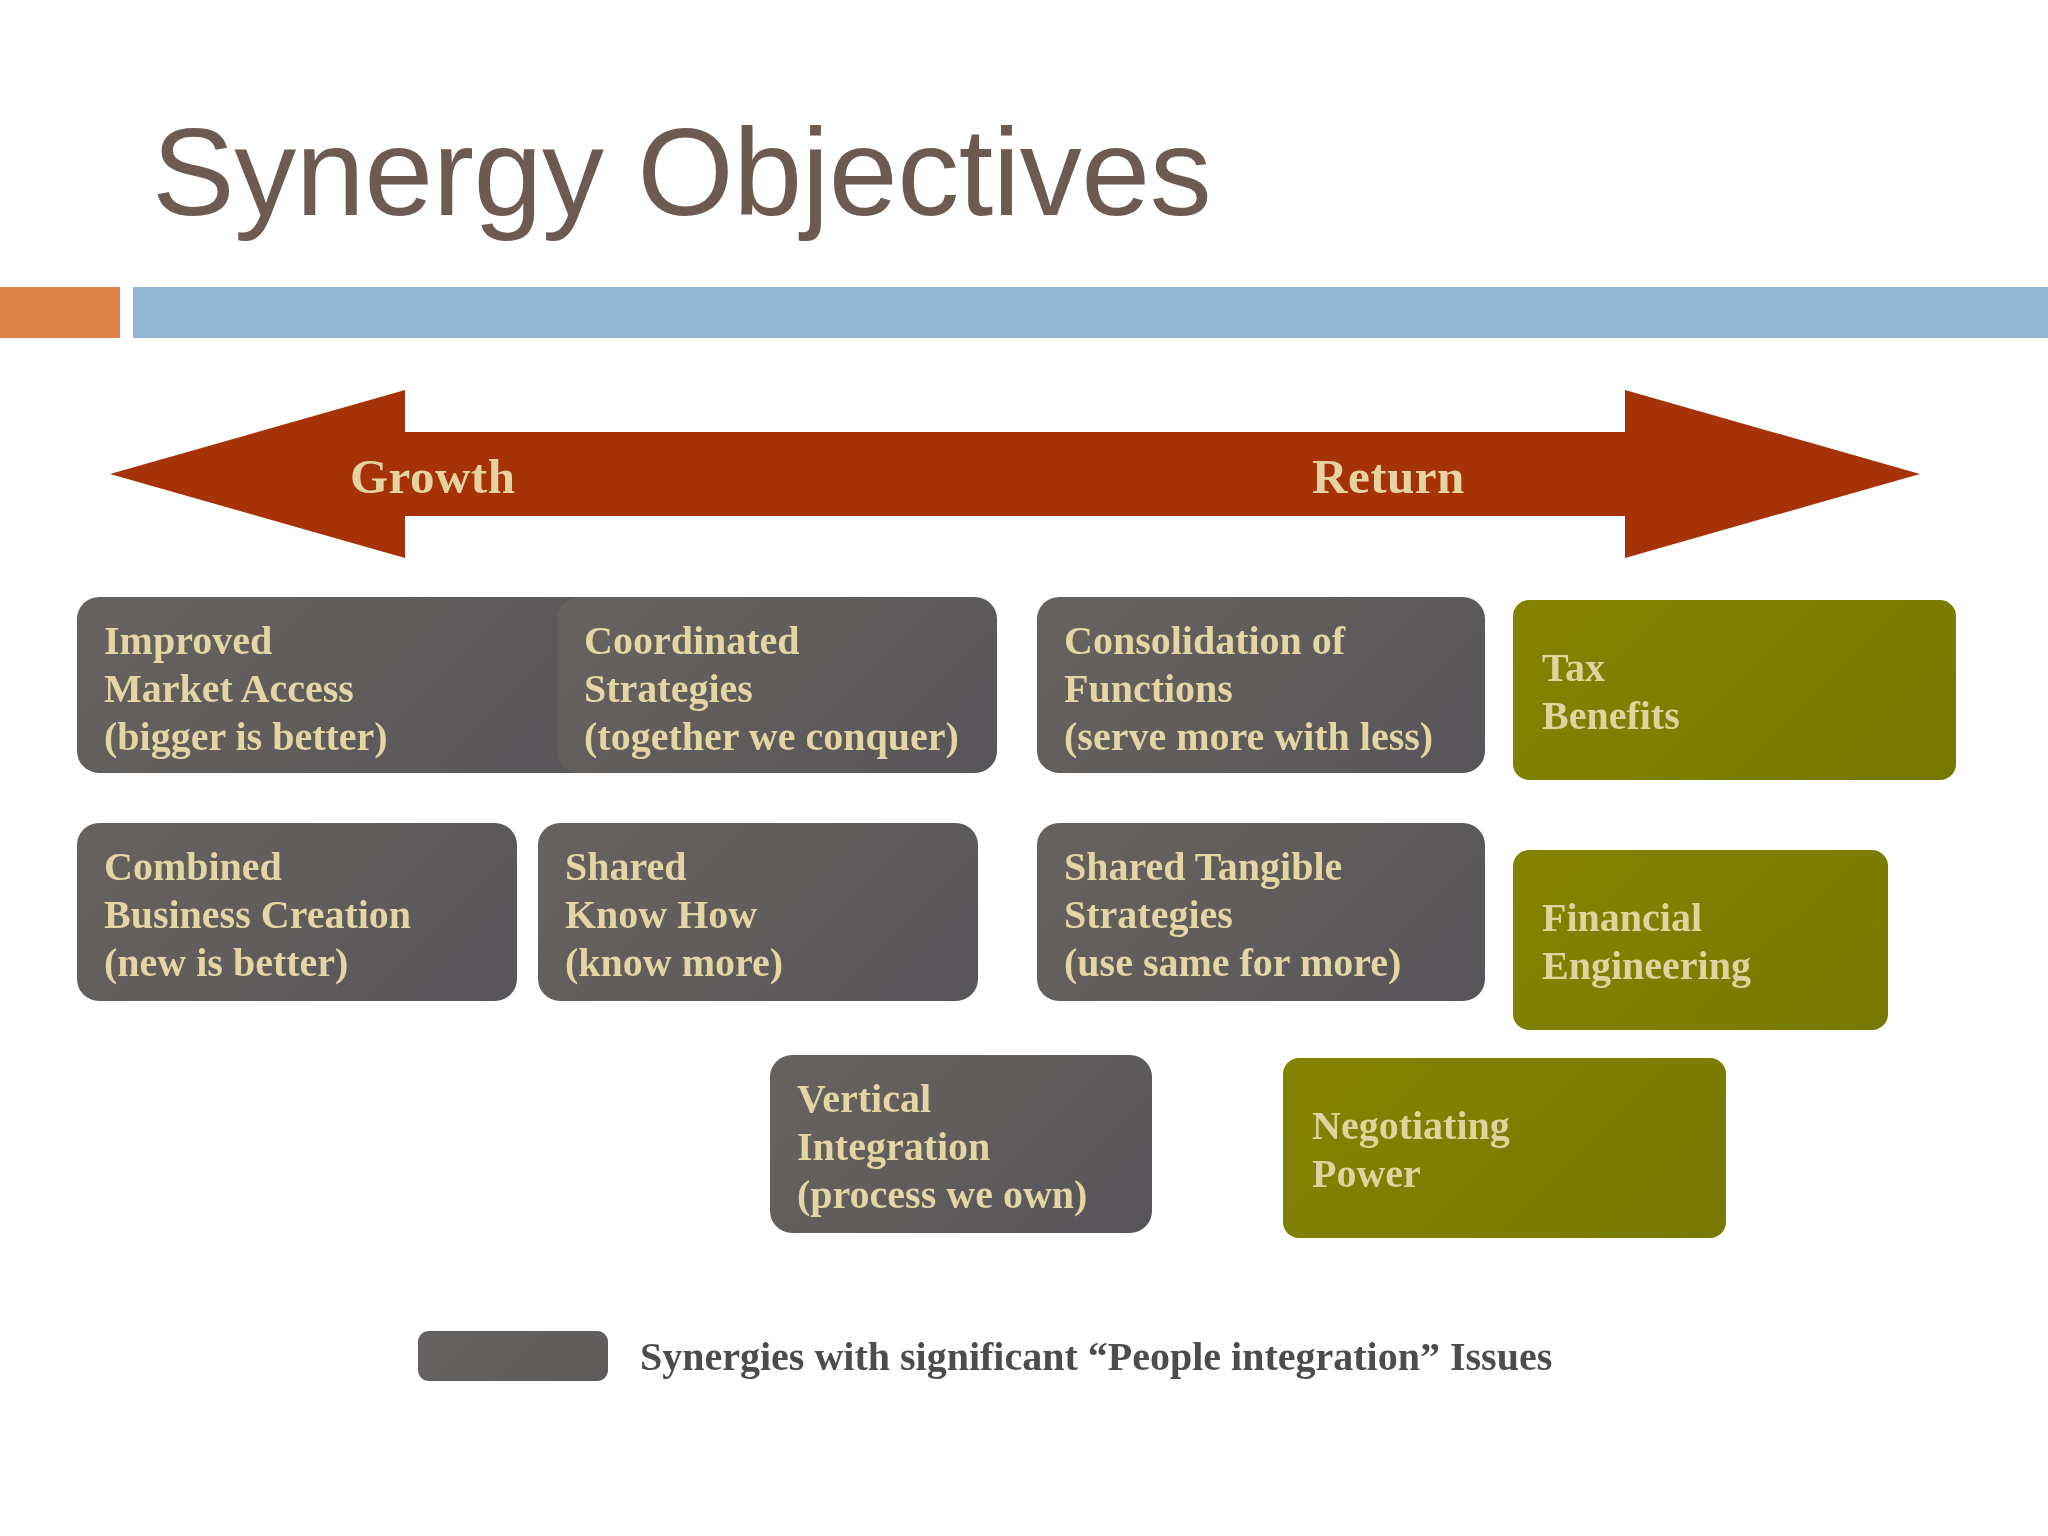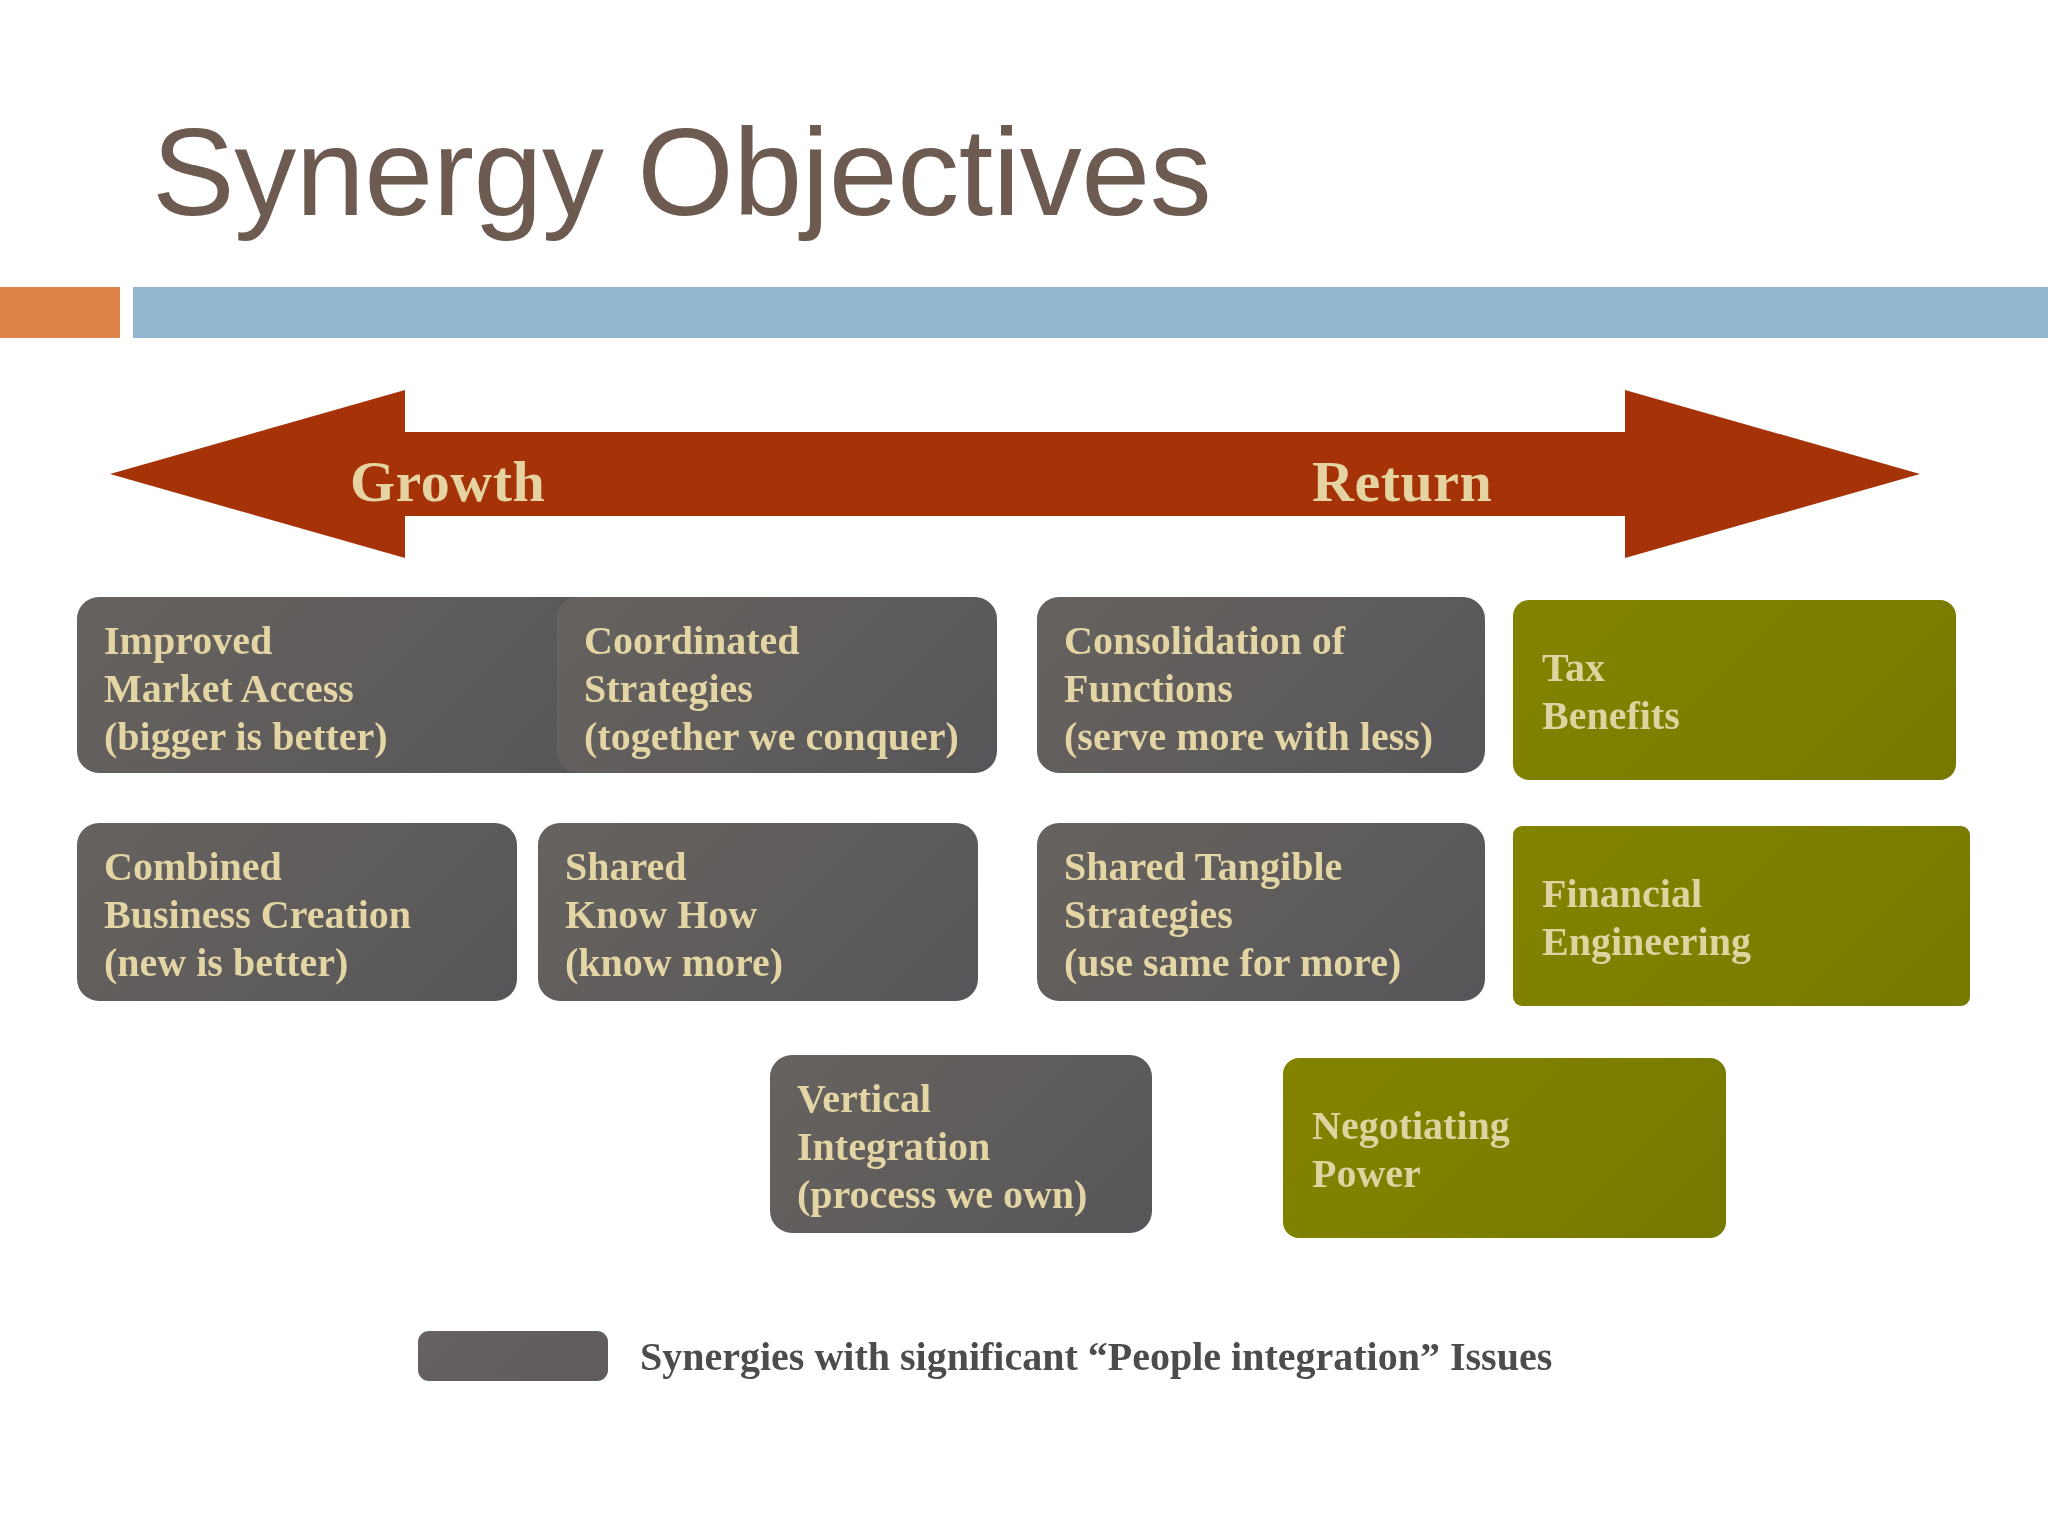--- a/index.html
+++ b/index.html
@@ -67,21 +67,21 @@
     width: 1810px;
     height: 184px;
   }
   #double-arrow svg { display:block; width:100%; height:100%; }
 
   .arrow-label {
     position: absolute;
     top: 448px;
     font-family: "Liberation Serif", "DejaVu Serif", serif;
     font-weight: bold;
-    font-size: 58px;
+    font-size: 49px;
     color: #e5d4a2;
     letter-spacing: 0.5px;
     white-space: nowrap;
   }
   #arrow-label-growth { left: 350px; }
   #arrow-label-return { left: 1312px; }
 
   
   .synergy-box {
     position: absolute;
@@ -200,21 +200,21 @@
   </div>
 
   <div class="synergy-box gray" style="left:1037px; top:823px; width:448px; height:178px;">
     <div class="box-inner">
       <div class="box-line">Shared Tangible</div>
       <div class="box-line">Strategies</div>
       <div class="box-line">(use same for more)</div>
     </div>
   </div>
 
-  <div class="synergy-box olive" style="left:1513px; top:826px; width:457px; height:180px;border-radius:9px;">
+  <div class="synergy-box olive" style="left:1513px; top:850px; width:375px; height:180px;">
     <div class="box-inner">
       <div class="box-line">Financial</div>
       <div class="box-line">Engineering</div>
     </div>
   </div>
 
   <div class="synergy-box gray" style="left:770px; top:1055px; width:382px; height:178px;">
     <div class="box-inner">
       <div class="box-line">Vertical</div>
       <div class="box-line">Integration</div>

